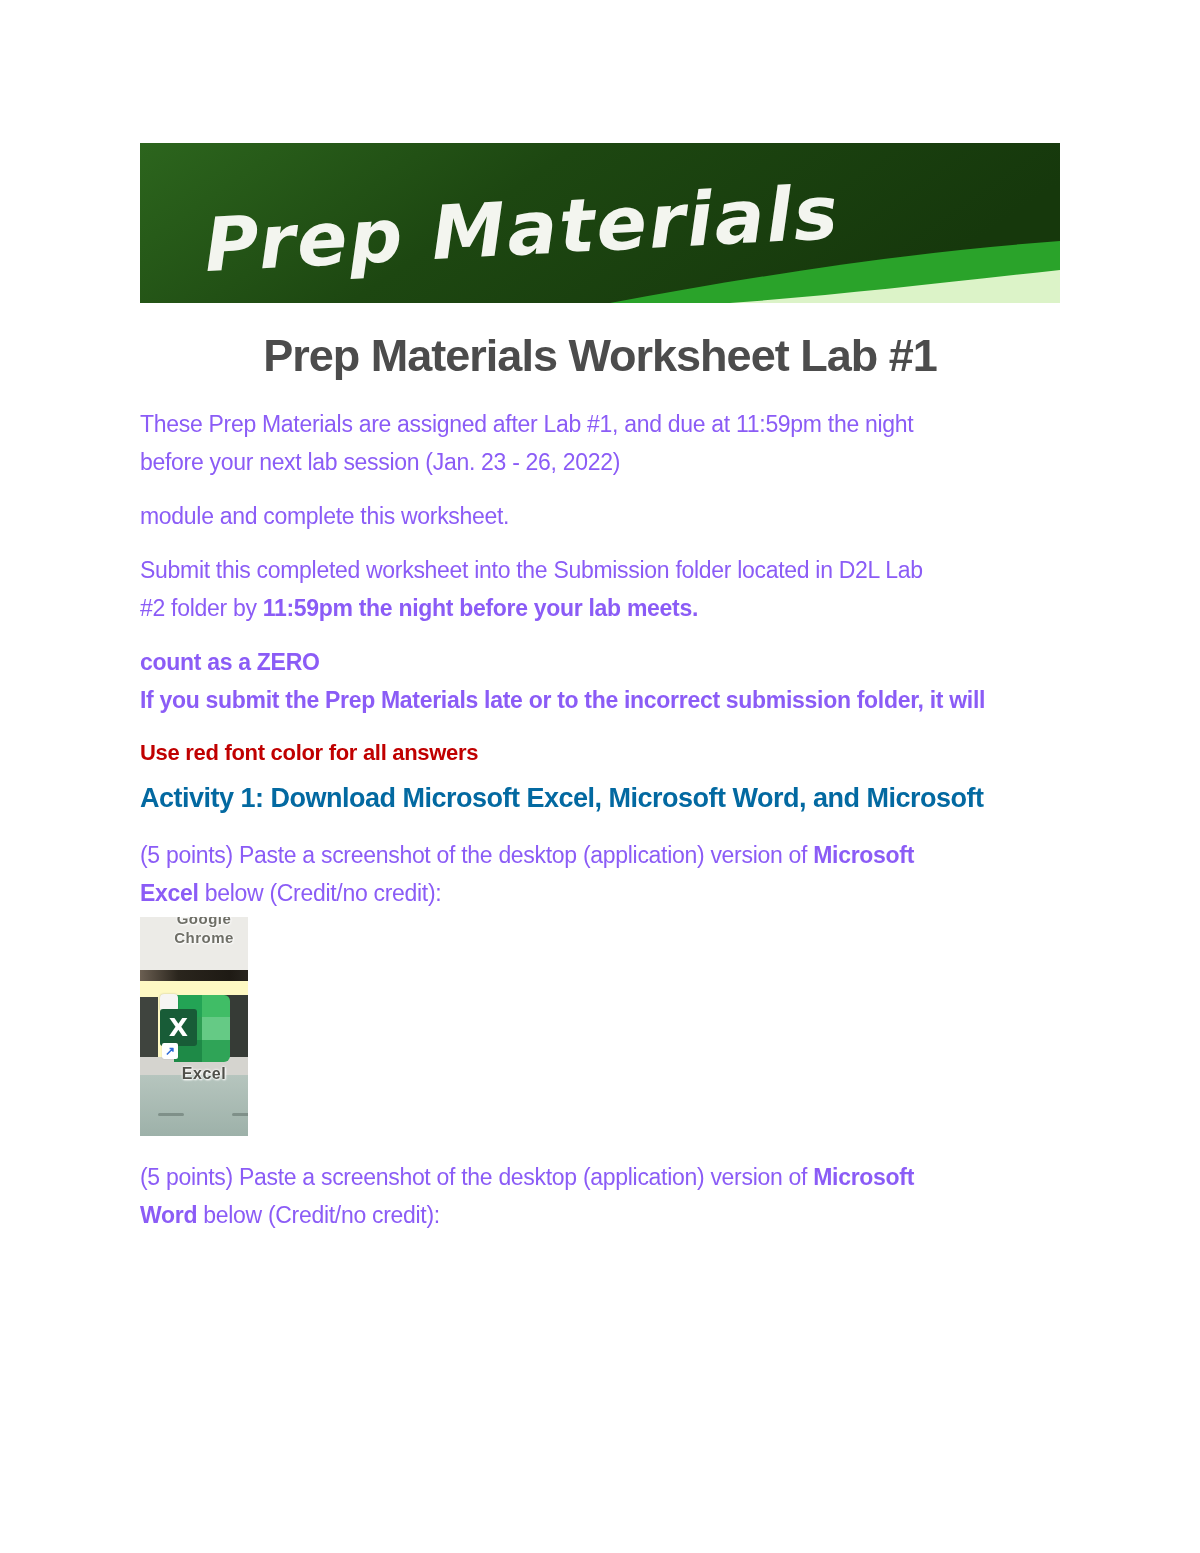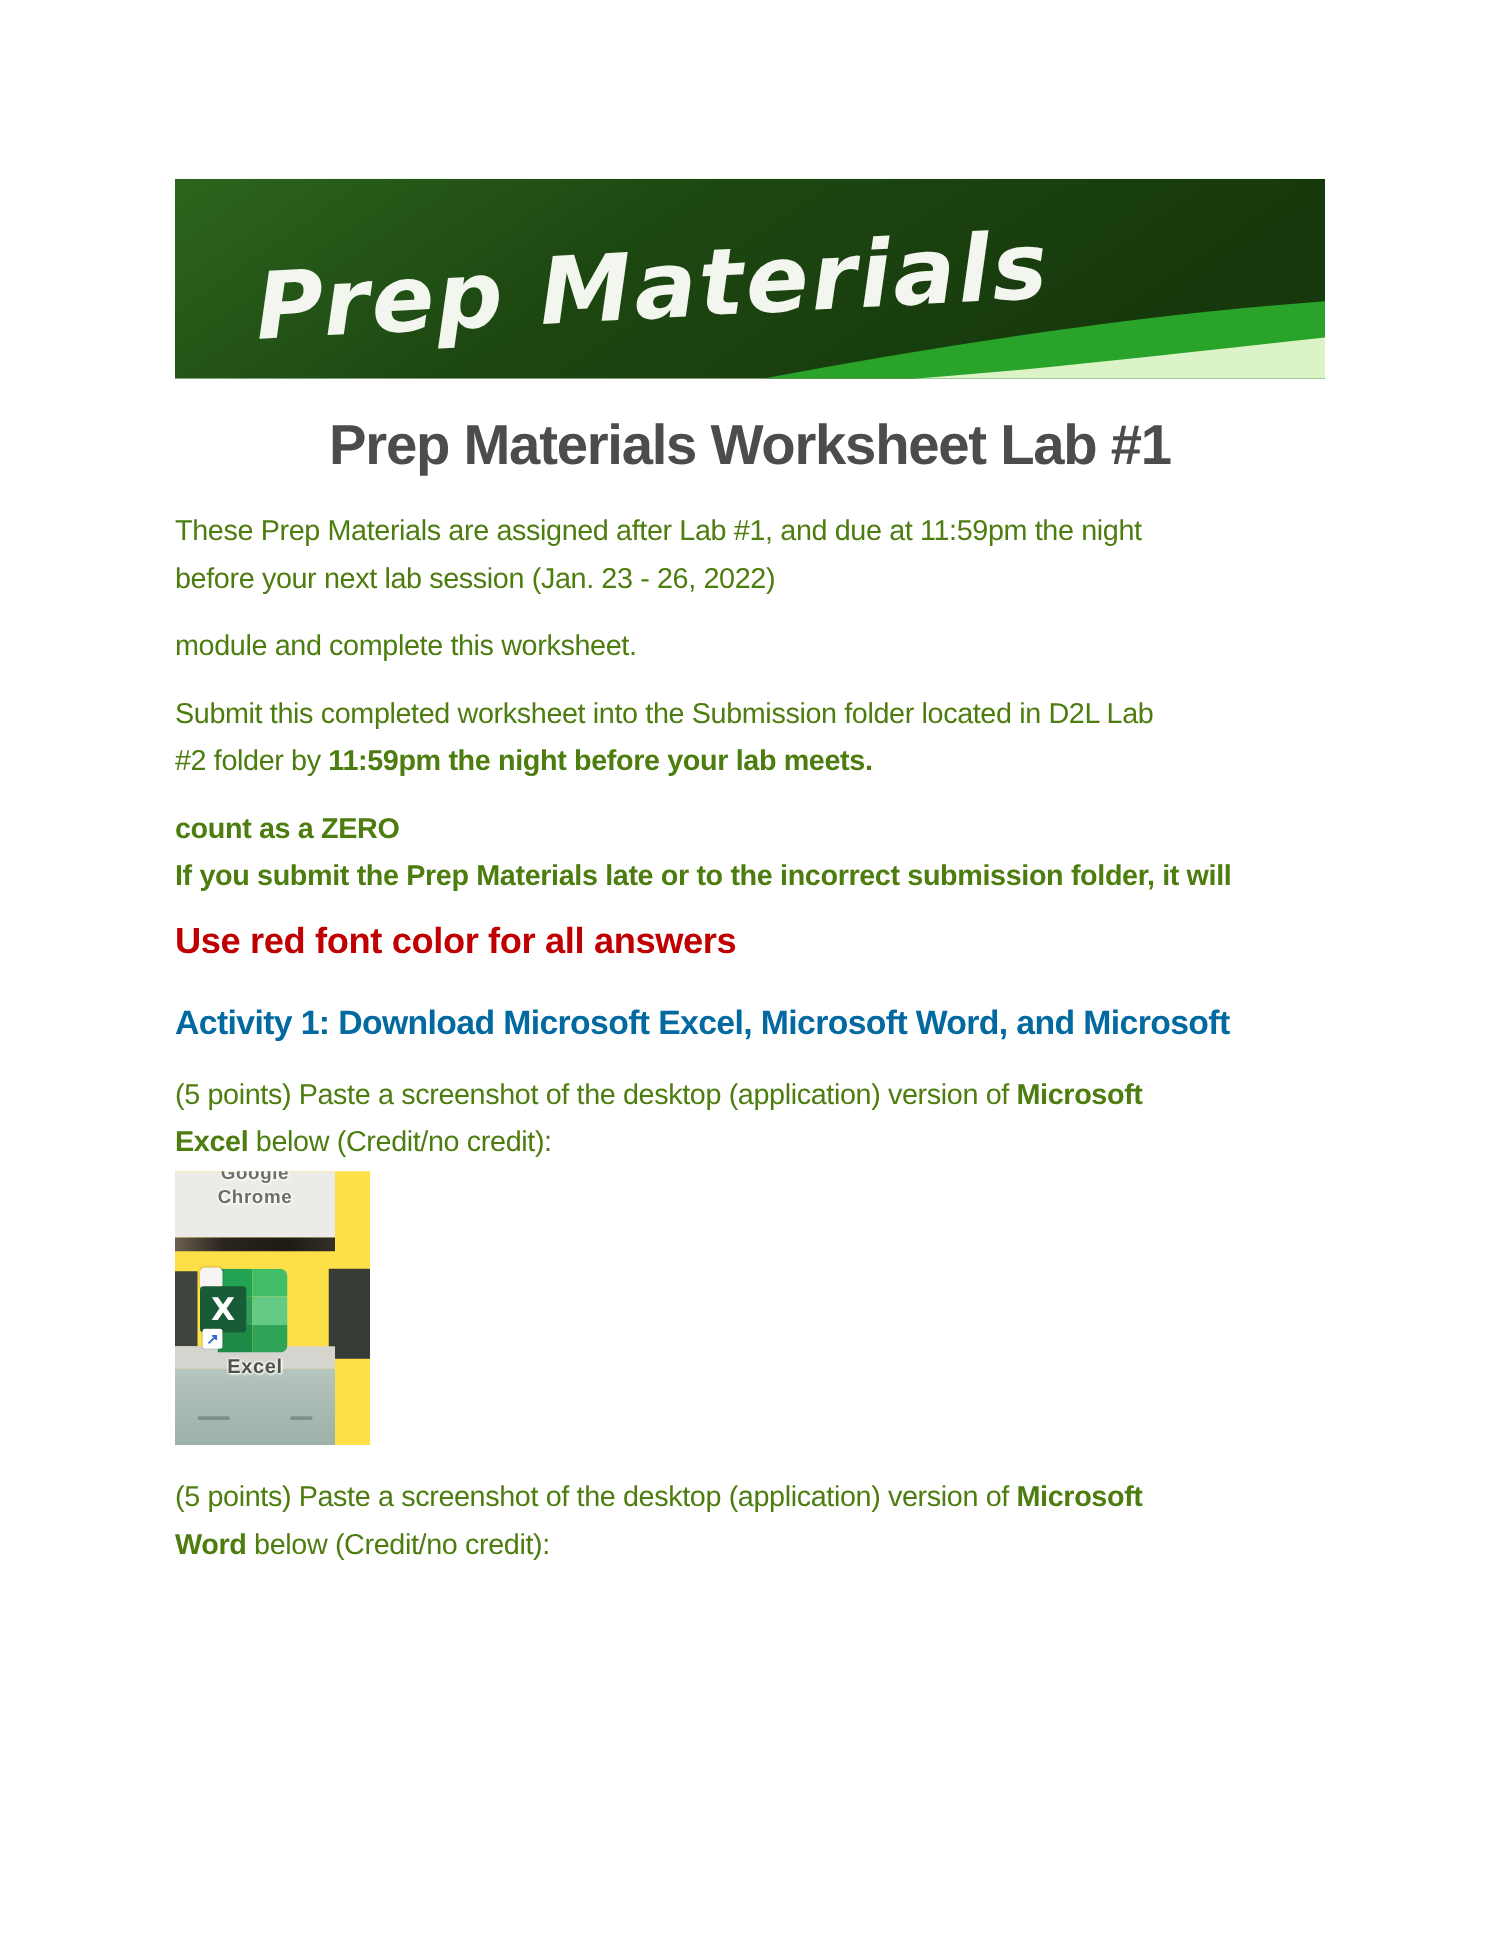--- a/index.html
+++ b/index.html
@@ -17,35 +17,35 @@
     font-style:italic; font-weight:700; letter-spacing:2px;
     fill:#f3f5ef;
   }
 
   
   h1.doc-title {
     margin:0 0 22px 0; text-align:center;
     font-size:45px; line-height:54px; font-weight:bold;
     color:#4c4c4c; letter-spacing:-1px;
   }
-  .para { margin:16px 0 15px 0; font-size:23px; line-height:38px; color:#4d7c0f; letter-spacing:-0.3px; }
+  .para { margin:16px 0 15px 0; font-size:23px; line-height:38px; color:#8b5cf6; letter-spacing:-0.3px; }
   .line { white-space:nowrap; }
   .b { font-weight:bold; }
   .u { text-decoration:underline; }
-  .red-note { margin:0 0 24px 0; font-size:29px; line-height:38px; font-weight:bold; color:#c00000; letter-spacing:-0.3px; }
+  .red-note { margin:0 0 4px 0; font-size:22px; line-height:38px; font-weight:bold; color:#c00000; letter-spacing:-0.3px; }
   h2.activity {
     margin:0 0 14px 0; font-size:27px; line-height:44px; font-weight:bold;
     color:#0369a1; letter-spacing:-0.5px;
   }
   .para.tight { margin-bottom:5px; }
 
   
   .shot {
-    position:relative; width:156px; height:219px; overflow:hidden;
-    margin:0 0 22px 0; background:#fde047;
+    position:relative; width:108px; height:219px; overflow:hidden;
+    margin:0 0 22px 0; background:#fef9c3;
   }
   .shot-sky { position:absolute; left:0; top:0; width:128px; height:53px; background:#ecebe7; }
   .shot-chrome-label {
     position:absolute; top:-8px; left:0; width:128px;
     text-align:center; font-size:15px; line-height:19px; font-weight:bold;
     color:#6e6e66; letter-spacing:0.5px;
     text-shadow:0 0 2px #ffffff, 0 0 3px #ffffff, 1px 1px 2px #ffffff;
   }
   .shot-chrome-label span { display:inline-block; width:70px; }
   .shot-roofband { position:absolute; left:0; top:53px; width:128px; height:11px;

